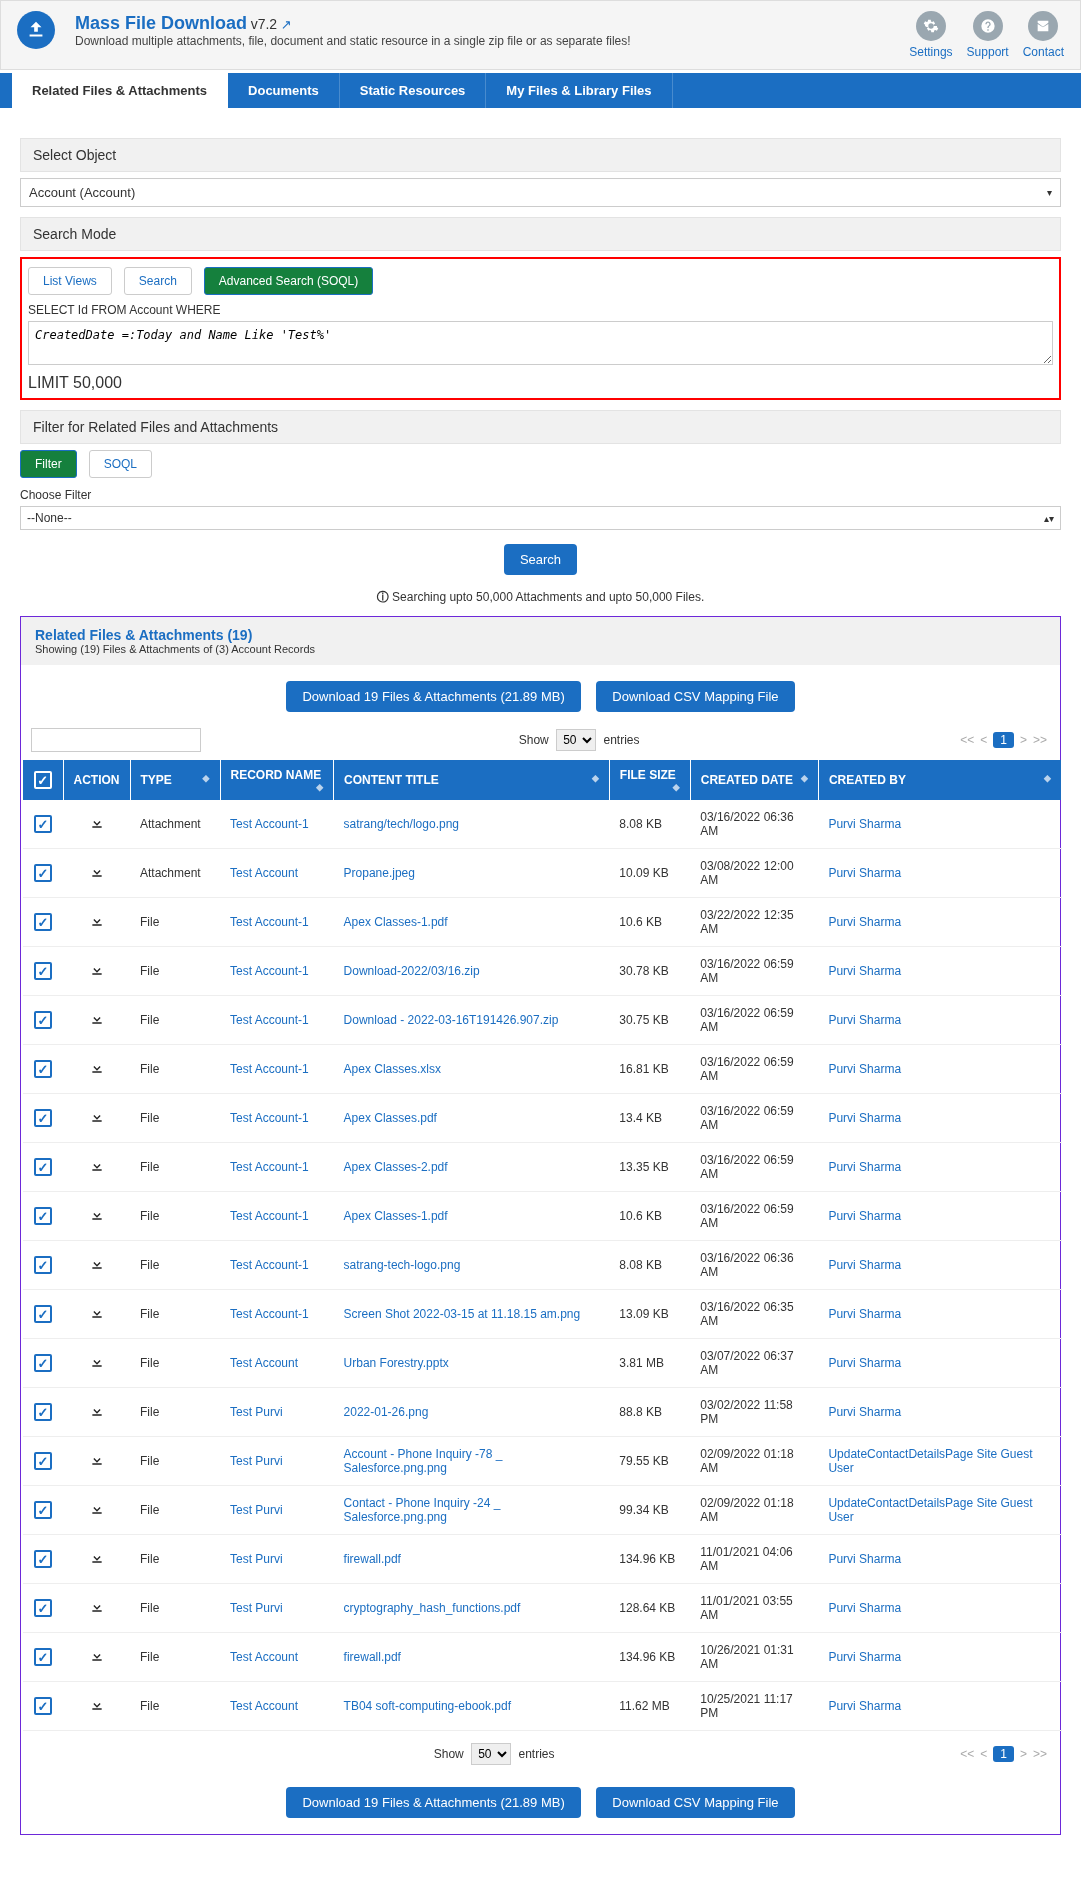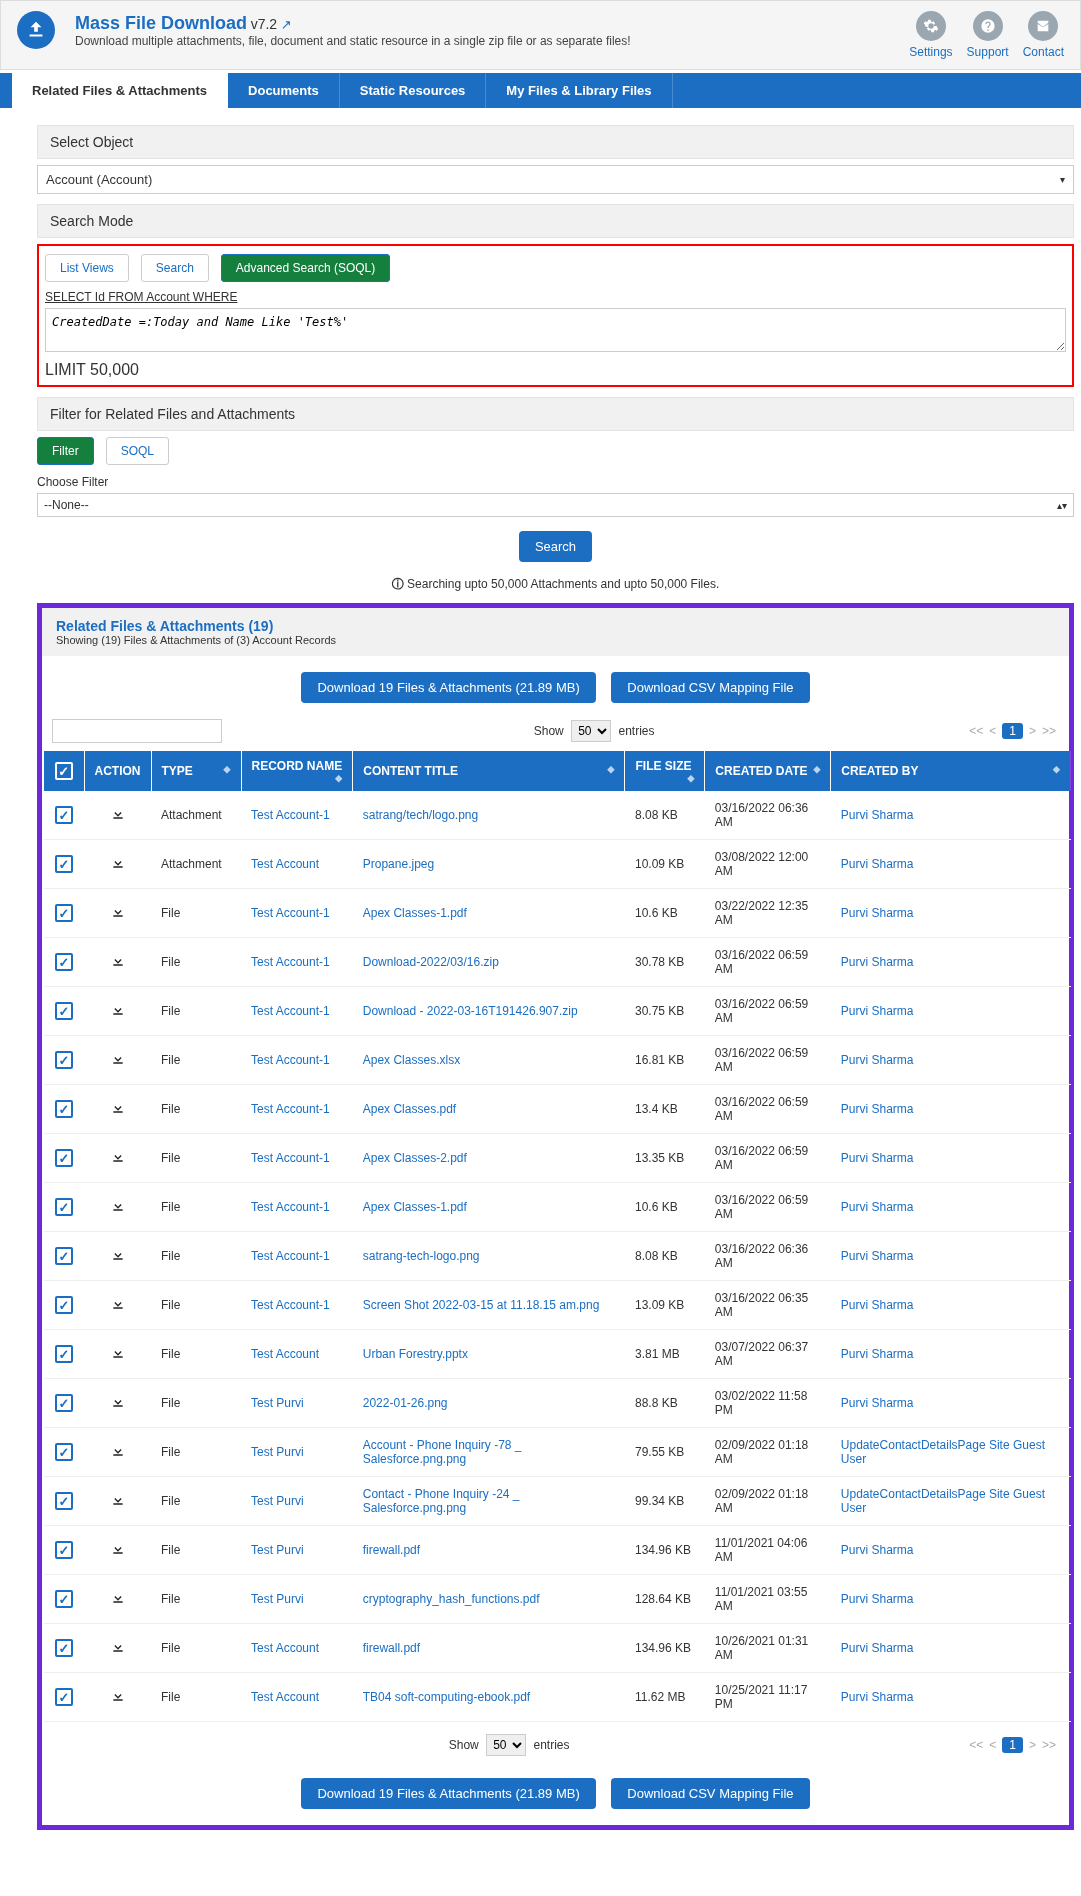--- a/index.html
+++ b/index.html
@@ -18,46 +18,46 @@
 .header-action { text-align: center; cursor: pointer; }
 .header-icon { width: 30px; height: 30px; background: #9aa7b0; border-radius: 50%; display: flex; align-items: center; justify-content: center; margin: 0 auto 4px; }
 .header-icon svg { fill: #fff; width: 16px; height: 16px; }
 .header-action-label { color: #1b6ec2; font-size: 12px; }
 
 
 .main-tabs { display: flex; background: #1b6ec2; margin-top: 3px; padding-left: 12px; }
 .main-tab { padding: 10px 20px; font-weight: 600; font-size: 13px; color: #fff; cursor: pointer; border-right: 1px solid rgba(255,255,255,0.2); }
 .main-tab.active { background: #fff; color: #333; }
 
-.content { padding: 7px; margin-left: 30px; }
+.content { padding: 20px; }
 
 .section-header { background: #f1f1f1; border: 1px solid #e3e3e3; padding: 8px 12px; font-size: 14px; color: #333; margin-top: 10px; }
 .select-box { width: 100%; border: 1px solid #ccc; padding: 6px 8px; font-size: 13px; display: flex; justify-content: space-between; align-items: center; cursor: pointer; margin-top: 6px; }
 .select-caret { font-size: 10px; }
 
 .search-mode-box { border: 2px solid red; padding: 2px 6px 6px 6px; margin-top: 6px; }
 
 .sub-tabs { display: flex; gap: 8px; margin: 6px 0; }
 .sub-tab { padding: 6px 14px; font-size: 12px; color: #1b6ec2; border: 1px solid #ccc; background: #fff; cursor: pointer; border-radius: 3px; margin-right: 4px; }
 .sub-tab.active { background: #15803d; color: #fff; border-color: #1b6ec2; }
 
-.soql-label { font-size: 12px; margin: 8px 0 4px; text-decoration: underline; }
+.soql-label { font-size: 12px; margin: 8px 0 4px; }
 .soql-textarea { width: 100%; border: 1px solid #ccc; min-height: 44px; padding: 6px; font-size: 12px; resize: vertical; font-style: italic; }
 .limit-label { font-size: 16px; margin-top: 6px; }
 
 .choose-filter-label { font-size: 12px; margin: 10px 0 4px; }
 .filter-select { border: 1px solid #ccc; padding: 4px 6px; font-size: 12px; min-width: 190px; display: flex; justify-content: space-between; align-items: center; cursor: pointer; }
 
 .btn { background: #1b6ec2; color: #fff; border: none; border-radius: 4px; padding: 8px 16px; font-size: 13px; cursor: pointer; }
 .search-btn-row { text-align: center; margin: 14px 0; }
 .info-row { text-align: center; font-size: 12px; margin-bottom: 10px; }
 .info-row::before { content: "ⓘ "; font-weight: bold; }
 
 
-.results-box { border: 5px solid #6d28d9; margin-top: 10px; }
+.results-box { border: 1px solid #6d28d9; margin-top: 10px; }
 .results-header { background: #f1f1f1; padding: 10px 14px; }
 .results-title { color: #1b6ec2; font-weight: 600; font-size: 14px; }
 .results-subtitle { font-size: 11px; color: #333; }
 .download-row { text-align: center; padding: 16px 0; }
 .download-row .btn { margin: 0 6px; }
 
 .table-controls { display: flex; justify-content: space-between; align-items: center; padding: 0 10px 8px; }
 .search-input { border: 1px solid #ccc; padding: 4px 6px 4px 24px; width: 170px; font-size: 12px; position: relative; }
 .search-wrap { position: relative; display: inline-block; }
 .search-wrap .mag { position: absolute; left: 6px; top: 50%; transform: translateY(-50%); color: #888; font-size: 12px; }

